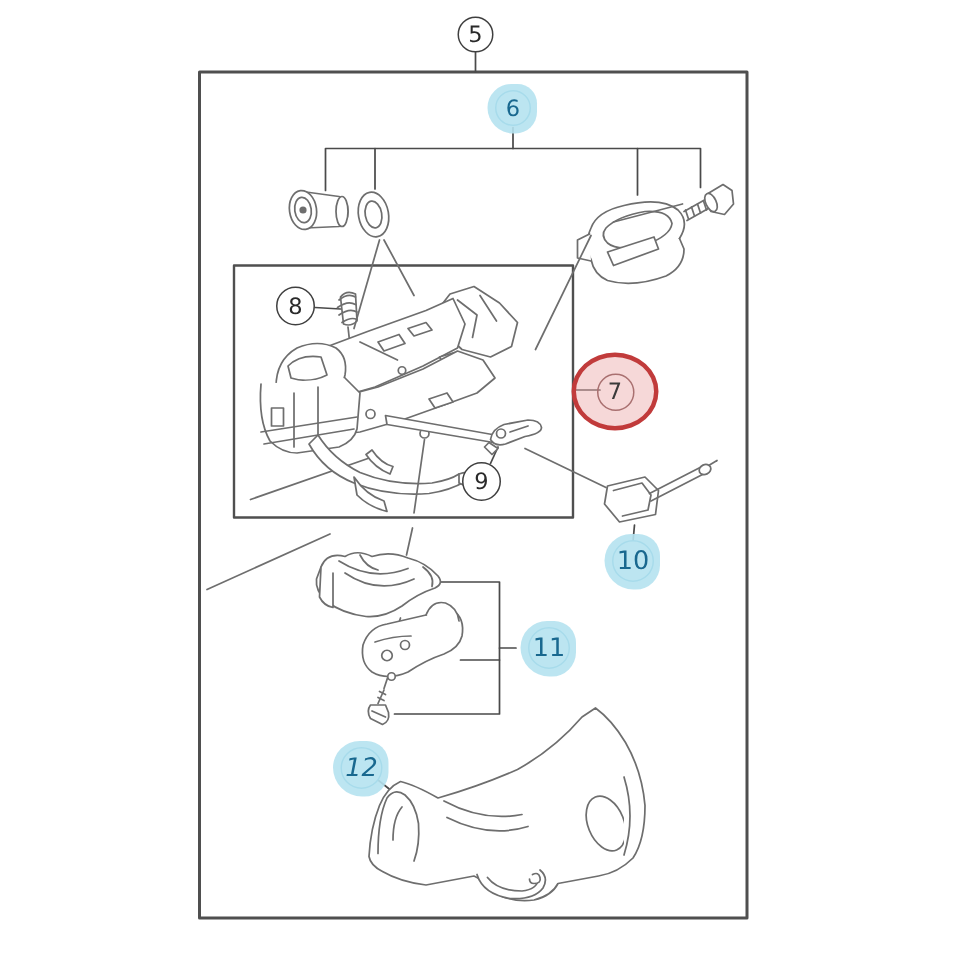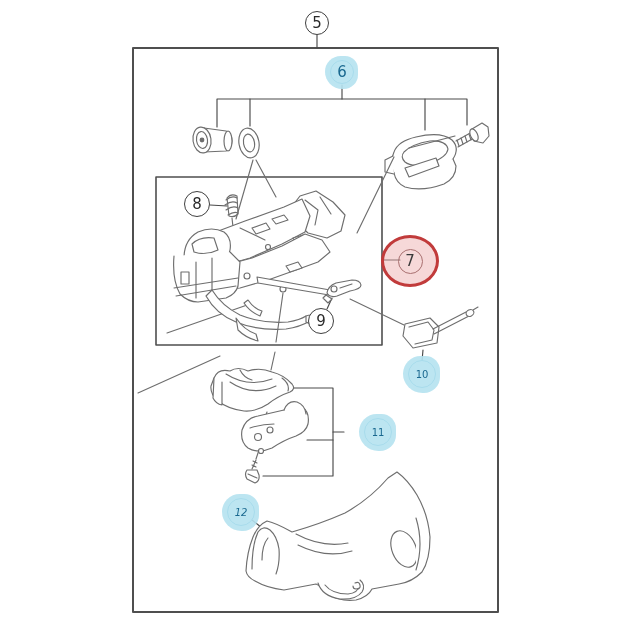--- a/index.html
+++ b/index.html
@@ -10,21 +10,21 @@
   .art{position:absolute;left:0;top:0;}
   
   .callout{
     position:absolute;display:flex;align-items:center;justify-content:center;
     border-radius:50%;background:#ffffff;box-sizing:border-box;z-index:5;
     color:#2a2a2a;font-weight:400;
   }
   .callout.plain{border:1.6px solid #3f3f3f;}
   .c-sm{width:24px;height:24px;font-size:15px;}
   .c-md{width:26px;height:26px;font-size:15px;}
-  .c-lg{width:28px;height:28px;font-size:10px;}
+  .c-lg{width:28px;height:28px;font-size:17px;}
   .callout.highlight{
     border:1.7px solid #2e9abf;color:#19688f;
   }
   .callout.highlight::before{
     content:"";position:absolute;left:-6px;top:-5px;right:-5px;bottom:-6px;
     background:#b5e2f0;border-radius:55% 45% 50% 60%;z-index:-1;opacity:.9;
   }
   
   .callout.selected{
     width:58px;height:52px;border-radius:50%;
@@ -226,21 +226,21 @@
   </div>
 
   <div class="callout plain c-md" style="left:308px;top:308px;">
     <span>9</span>
   </div>
 
   <div class="callout highlight c-lg" style="left:408px;top:360px;">
     <span>10</span>
   </div>
 
-  <div class="callout highlight c-lg" style="left:364px;top:418px;">
+  <div class="callout highlight c-lg" style="left:352px;top:418px;">
     <span>11</span>
   </div>
 
   <div class="callout highlight c-lg" style="left:227px;top:498px;font-style:italic;">
     <span>12</span>
   </div>
 
 </div>
 
 </body></html>

